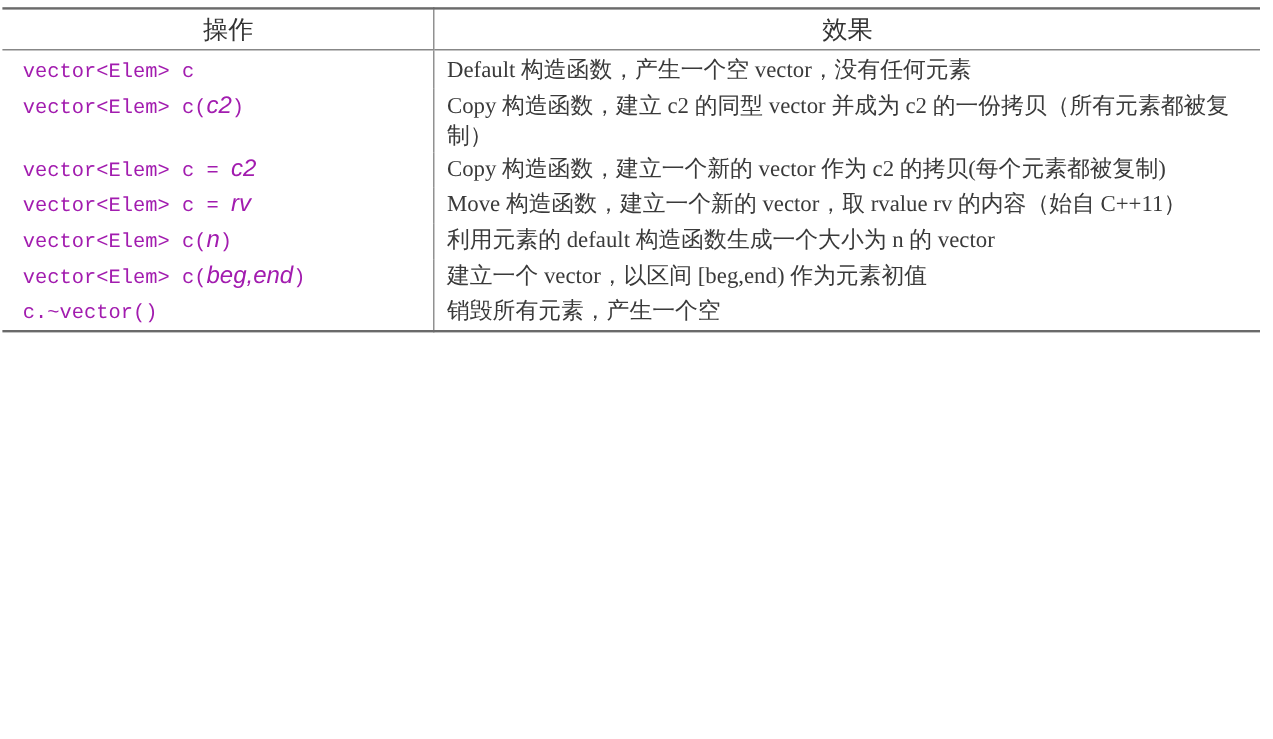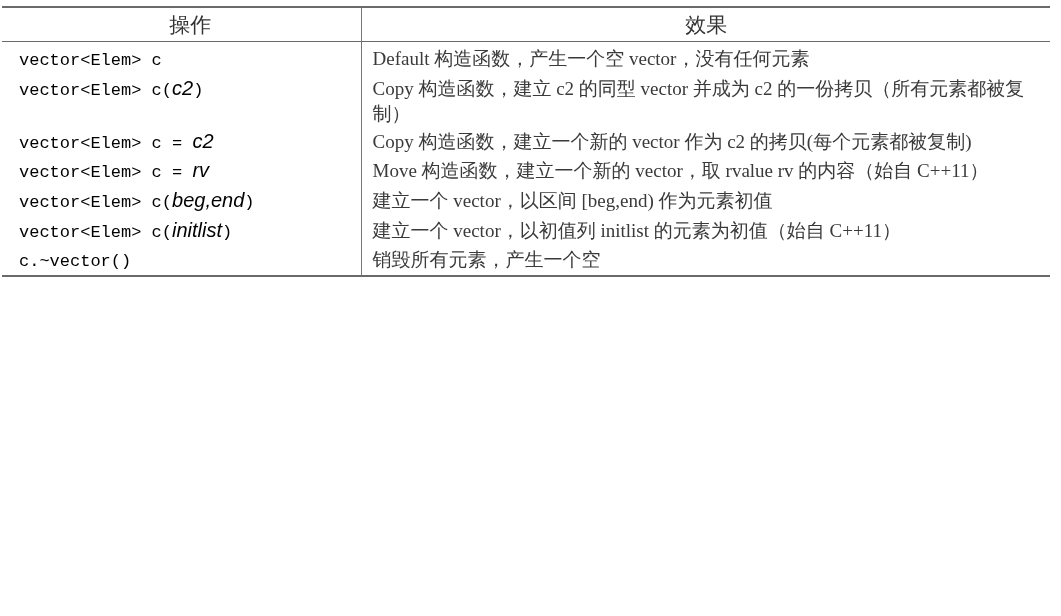--- a/index.html
+++ b/index.html
@@ -51,21 +51,21 @@
     td {
       vertical-align: top;
       padding: 0;
       line-height: 25.6px;
     }
     td.d1 {
       font-family: "Liberation Mono", "DejaVu Sans Mono", monospace;
       font-size: 17px;
       padding-left: 17px;
       white-space: nowrap;
-      color: #000000;
+      color: #a21caf;
       padding-top: 2px;
     }
     td.d2 {
       font-family: "Liberation Serif", "DejaVu Serif", serif;
       font-size: 19px;
       padding-left: 11px;
       padding-right: 10px;
       color: #3a3a3a;
       padding-top: 2px;
     }
@@ -102,26 +102,26 @@
       </tr>
       <tr>
         <td class="d1"><span>vector&lt;Elem&gt; c = </span><span class="it">c2</span><span></span></td>
         <td class="d2">Copy 构造函数，建立一个新的 vector 作为 c2 的拷贝(每个元素都被复制)</td>
       </tr>
       <tr>
         <td class="d1"><span>vector&lt;Elem&gt; c = </span><span class="it">rv</span><span></span></td>
         <td class="d2">Move 构造函数，建立一个新的 vector，取 rvalue rv 的内容（始自 C++11）</td>
       </tr>
       <tr>
+        <td class="d1"><span>vector&lt;Elem&gt; c(</span><span class="it">n</span><span>)</span></td>
+        <td class="d2">利用元素的 default 构造函数生成一个大小为 n 的 vector</td>
+      </tr>
+      <tr>
         <td class="d1"><span>vector&lt;Elem&gt; c(</span><span class="it">beg,end</span><span>)</span></td>
         <td class="d2">建立一个 vector，以区间 [beg,end) 作为元素初值</td>
-      </tr>
-      <tr>
-        <td class="d1"><span>vector&lt;Elem&gt; c(</span><span class="it">initlist</span><span>)</span></td>
-        <td class="d2">建立一个 vector，以初值列 initlist 的元素为初值（始自 C++11）</td>
       </tr>
       <tr>
         <td class="d1"><span>c.~vector()</span><span class="it"></span><span></span></td>
         <td class="d2">销毁所有元素，产生一个空</td>
       </tr>
     </tbody>
   </table>
 </div>
 
 </body></html>

